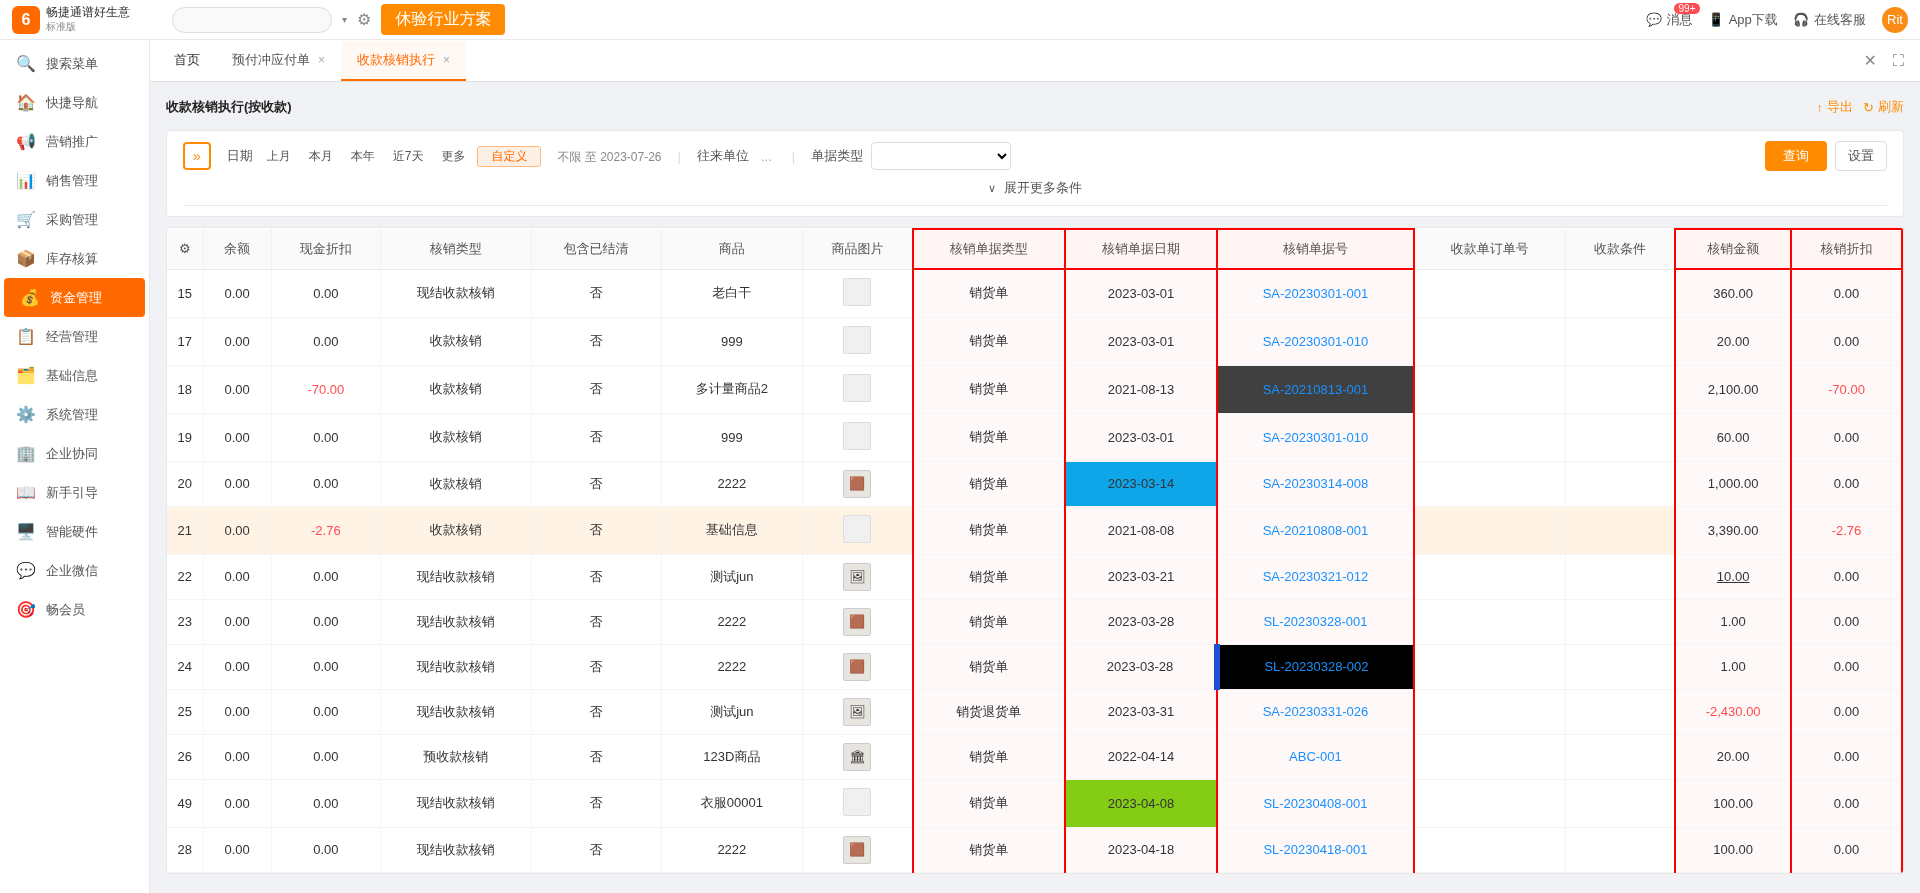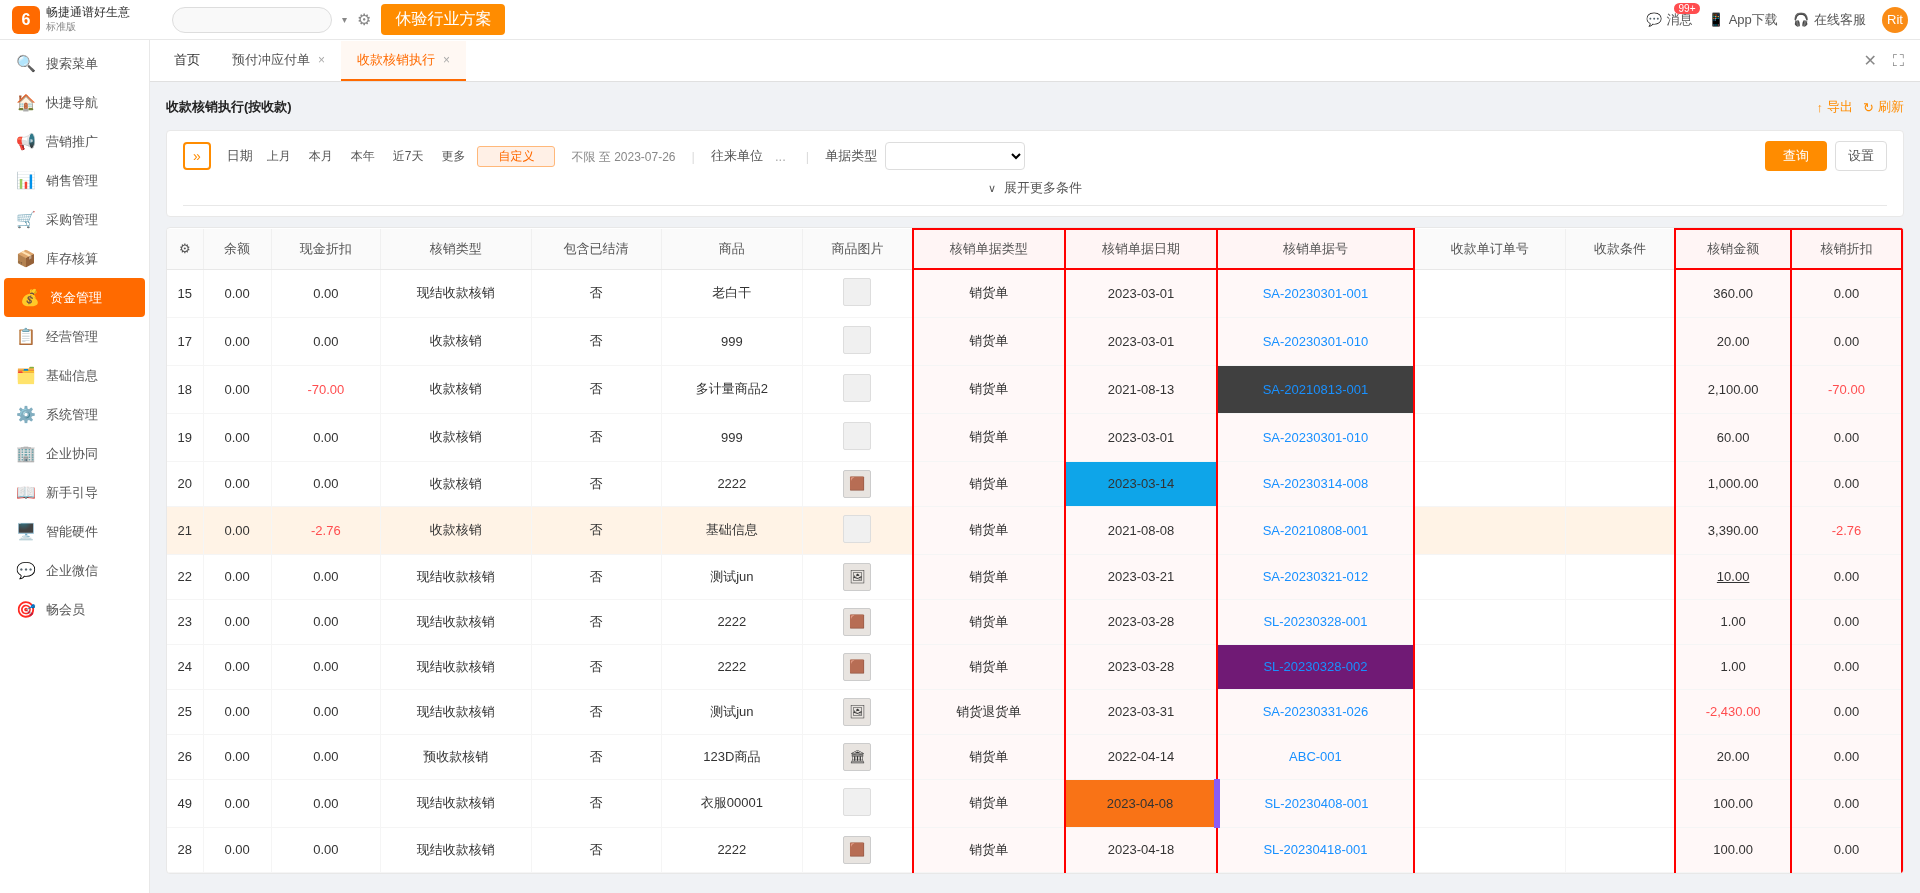--- a/index.html
+++ b/index.html
@@ -46,21 +46,21 @@
     .page-actions { display: flex; gap: 10px; }
     .action-btn { display: flex; align-items: center; gap: 4px; color: #ff8c00; cursor: pointer; font-size: 13px; background: none; border: none; }
 
     
     .filter-bar { background: #fff; border-radius: 4px; padding: 10px 16px; margin-bottom: 10px; border: 1px solid #e8e8e8; }
     .filter-row { display: flex; align-items: center; gap: 16px; }
     .filter-item { display: flex; align-items: center; gap: 8px; }
     .filter-label { color: #555; font-size: 13px; white-space: nowrap; }
     .date-options { display: flex; align-items: center; gap: 6px; }
     .date-option { color: #555; font-size: 12px; cursor: pointer; padding: 2px 6px; text-align: center; }
-    .date-option.custom { background: #fff0e6; color: #ff6a00; border: 1px solid #ffb87a; border-radius: 3px; padding: 1px 20px; font-size: 12px; }
+    .date-option.custom { background: #fff0e6; color: #ff6a00; border: 1px solid #ffb87a; border-radius: 3px; padding: 1px 13px; font-size: 12px; }
     .date-range-text { font-size: 12px; color: #888; margin-top: 2px; }
     .filter-separator { color: #ddd; }
     .filter-select { height: 28px; border: 1px solid #ddd; border-radius: 4px; padding: 0 8px; font-size: 12px; min-width: 140px; background: #fff; }
     .query-btn { background: #ff8c00; color: #fff; border: none; border-radius: 4px; padding: 5px 18px; font-size: 13px; cursor: pointer; }
     .setting-btn { background: #fff; color: #555; border: 1px solid #ddd; border-radius: 4px; padding: 5px 12px; font-size: 13px; cursor: pointer; }
     .expand-btn { display: flex; align-items: center; gap: 4px; color: #555; cursor: pointer; font-size: 12px; margin: 0 auto; }
 
     
     .table-wrapper { background: #fff; border-radius: 4px; border: 1px solid #e8e8e8; overflow: hidden; }
     .table-scroll { overflow-x: auto; }
@@ -467,21 +467,21 @@
     <td>现结收款核销</td>
     <td>否</td>
     <td>2222</td>
     <td>
       <div class="img-with-content">
         🟫
       </div>
     </td>
     <td style="background:#fff8f8; border-left:2px solid #ff0000; border-right:2px solid #ff0000;">销货单</td>
     <td style="background:#fff8f8; border-left:2px solid #ff0000; border-right:2px solid #ff0000;">2023-03-28</td>
-    <td style="background:#701a75; border-left:2px solid #1d4ed8; border-right:2px solid #ff0000;">
+    <td style="background:#000000; border-left:6px solid #1d4ed8; border-right:2px solid #ff0000;">
       <a class="link-text">SL-20230328-002</a>
     </td>
     <td></td>
     <td></td>
     <td style="background:#fff8f8; border-left:2px solid #ff0000; border-right:2px solid #ff0000;">1.00</td>
     <td style="background:#fff8f8; border-left:2px solid #ff0000; border-right:2px solid #ff0000;">0.00</td>
   </tr>
                 <tr>
     <td>25</td>
     <td>0.00</td>
@@ -532,21 +532,21 @@
     <td>0.00</td>
     <td>现结收款核销</td>
     <td>否</td>
     <td>衣服00001</td>
     <td>
       <div class="img-placeholder">
         
       </div>
     </td>
     <td style="background:#fff8f8; border-left:2px solid #ff0000; border-right:2px solid #ff0000;">销货单</td>
-    <td style="background:#f97316; border-left:2px solid #ff0000; border-right:6px solid #8b5cf6;">2023-04-08</td>
+    <td style="background:#84cc16; border-left:2px solid #ff0000; border-right:1px solid #8b5cf6;">2023-04-08</td>
     <td style="background:#fff8f8; border-left:2px solid #ff0000; border-right:2px solid #ff0000;">
       <a class="link-text">SL-20230408-001</a>
     </td>
     <td></td>
     <td></td>
     <td style="background:#fff8f8; border-left:2px solid #ff0000; border-right:2px solid #ff0000;">100.00</td>
     <td style="background:#fff8f8; border-left:2px solid #ff0000; border-right:2px solid #ff0000;">0.00</td>
   </tr>
                 <tr>
     <td>28</td>

